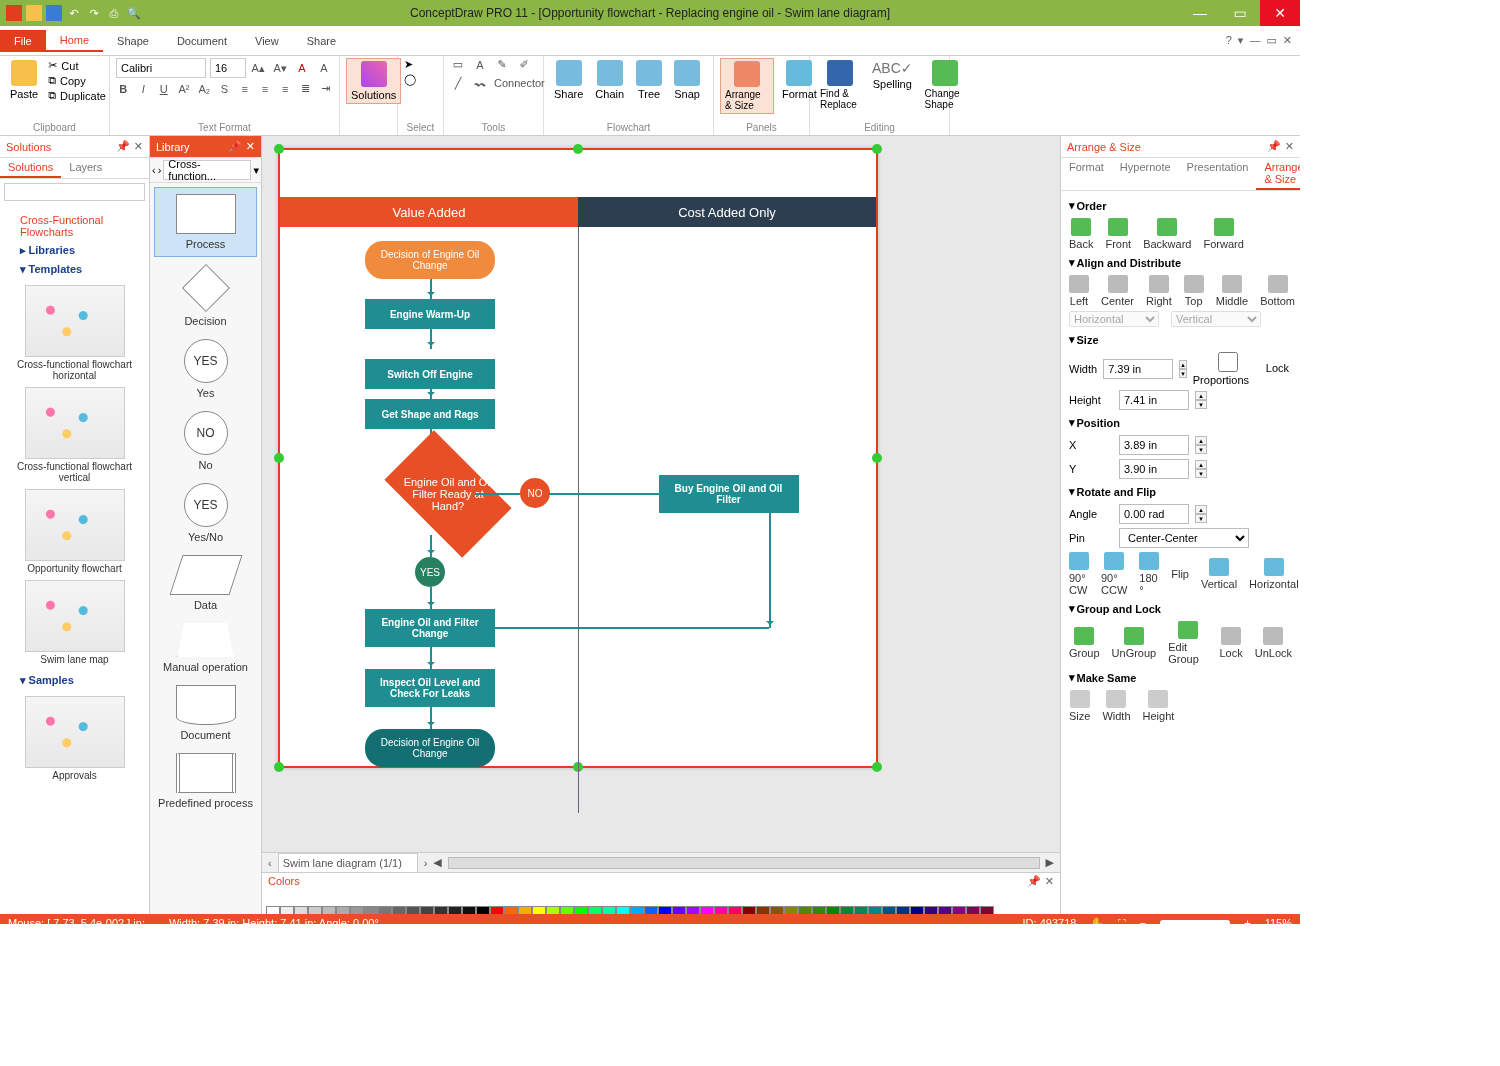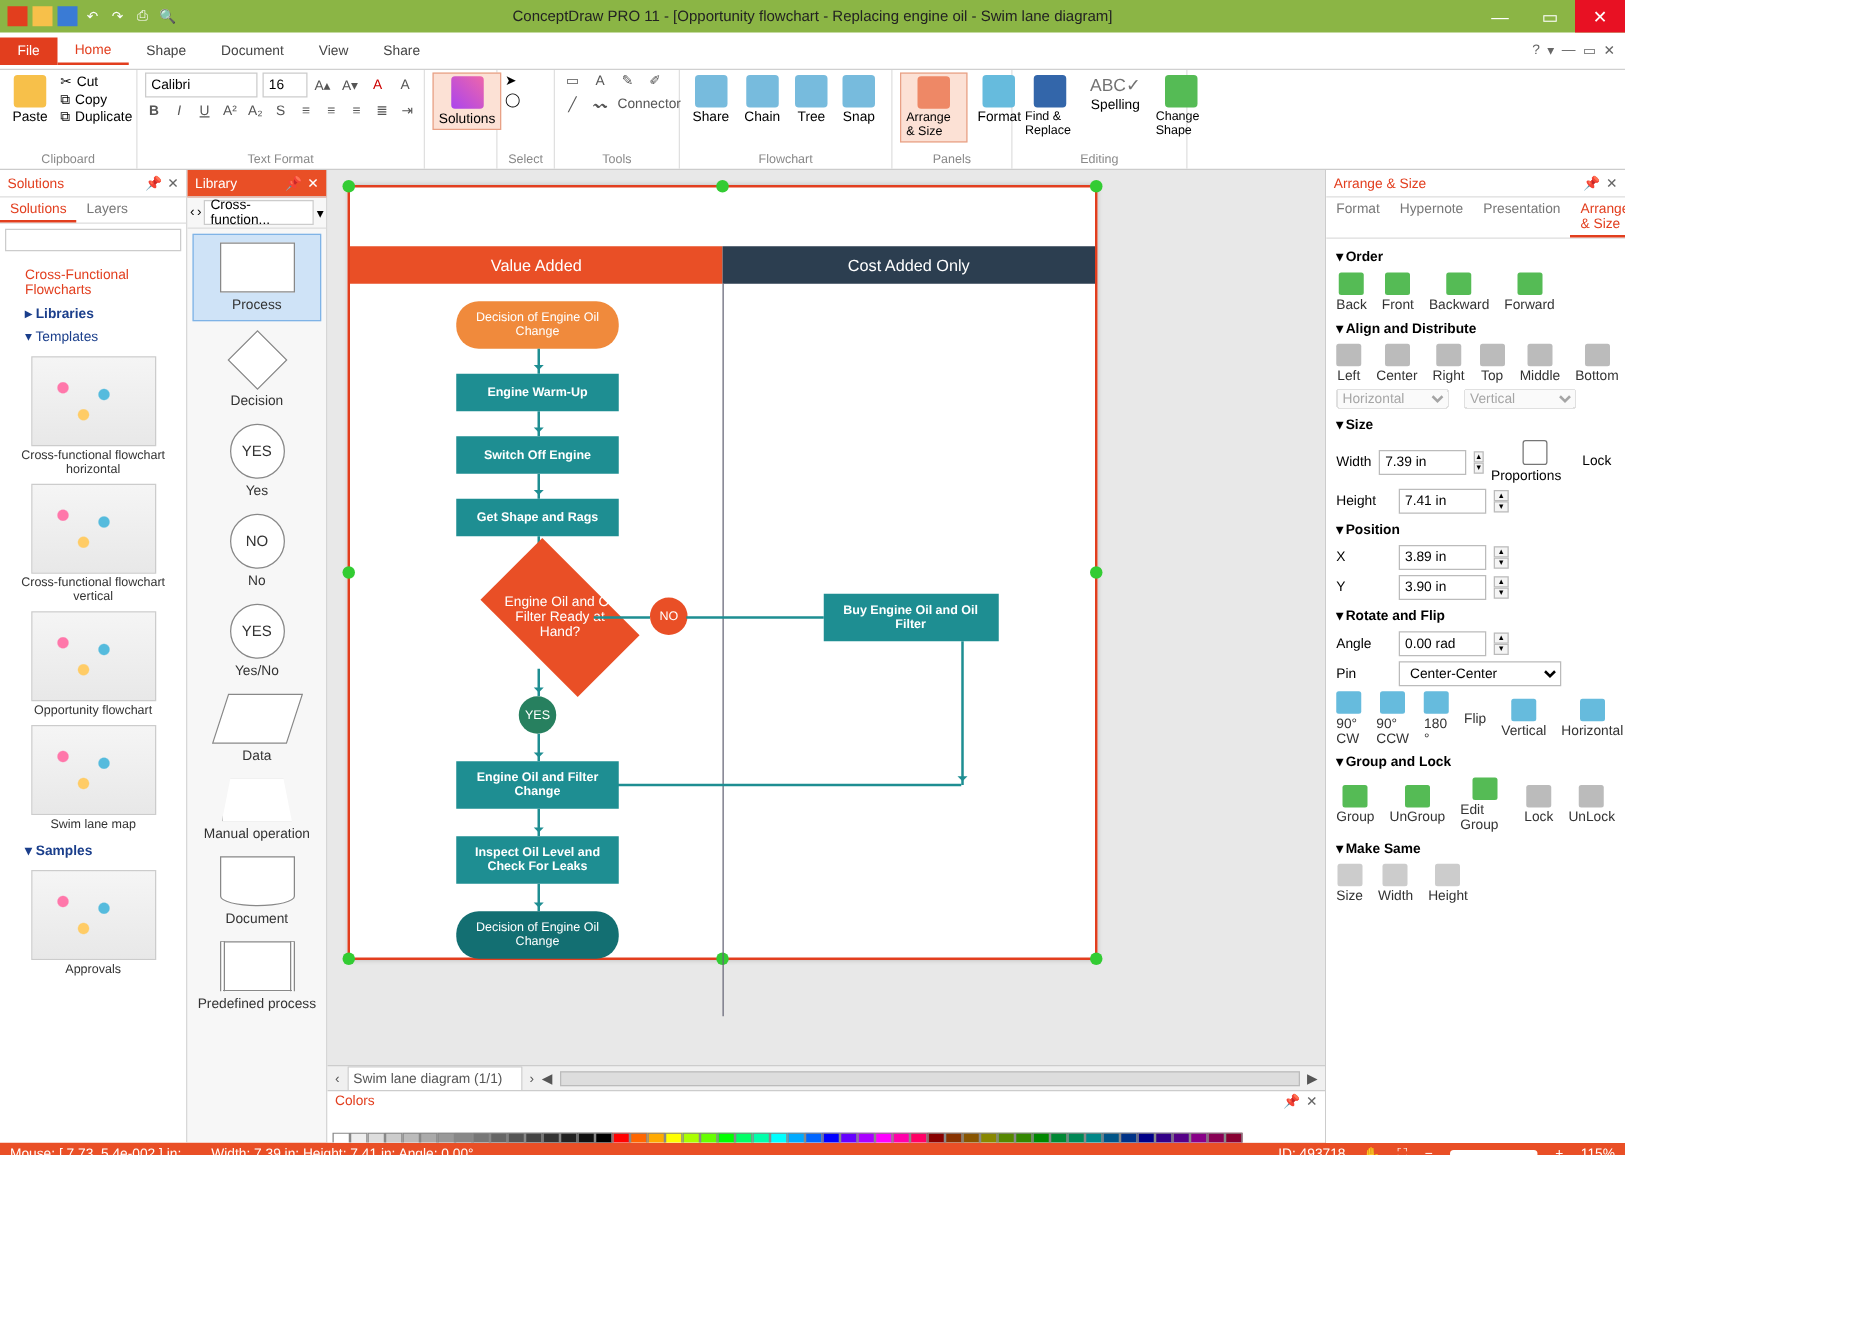--- a/index.html
+++ b/index.html
@@ -294,21 +294,21 @@
         </div>
       </div>
     <div class="panel-sub">
       <div class="active">Solutions</div>
       <div>Layers</div>
     </div>
     <input style="margin: 4px; border: 1px solid rgb(204, 204, 204); height: 18px;">
     <div class="sol-body">
       <div class="link red">Cross-Functional Flowcharts</div>
       <div class="link hdr closed" style="font-weight:bold">Libraries</div>
-      <div class="link hdr" style="font-weight:normal">Templates</div>
+      <div class="link hdr" style="font-weight:bold">Templates</div>
       <div class="thumb"></div>
         <div class="cap">Cross-functional flowchart horizontal</div>
       <div class="thumb"></div>
         <div class="cap">Cross-functional flowchart vertical</div>
       <div class="thumb"></div>
         <div class="cap">Opportunity flowchart</div>
       <div class="thumb"></div>
         <div class="cap">Swim lane map</div>
       <div class="link hdr" style="font-weight:bold">Samples</div>
       <div class="thumb"></div>
@@ -386,21 +386,21 @@
         <div class="swim-head">
           <div class="va">Value Added</div>
           <div class="ca">Cost Added Only</div>
         </div>
         <div class="swim-body">
           <div class="lane left">
             <div class="node term" style="top:14px;left:85px">Decision of Engine Oil Change</div>
             <div class="arrow-v" style="top:52px;left:150px;height:20px"></div>
             <div class="node proc" style="top:72px;left:85px">Engine Warm-Up</div>
             <div class="arrow-v" style="top:102px;left:150px;height:20px"></div>
-            <div class="node proc" style="top:122px;left:85px">Switch Off Engine</div>
+            <div class="node proc" style="top:132px;left:85px">Switch Off Engine</div>
             <div class="arrow-v" style="top:152px;left:150px;height:20px"></div>
             <div class="node proc" style="top:172px;left:85px">Get Shape and Rags</div>
             <div class="arrow-v" style="top:202px;left:150px;height:28px"></div>
             <div class="node dec" style="top:232px;left:113px">
                 <span>Engine Oil and Oil Filter Ready at Hand?</span>
               </div>
             <div class="arrow-h" style="top:266px;left:195px;width:45px"></div>
             <div class="node yn no" style="top:251px;left:240px">NO</div>
             <div class="arrow-v" style="top:308px;left:150px;height:22px"></div>
             <div class="node yn yes" style="top:330px;left:135px">YES</div>

